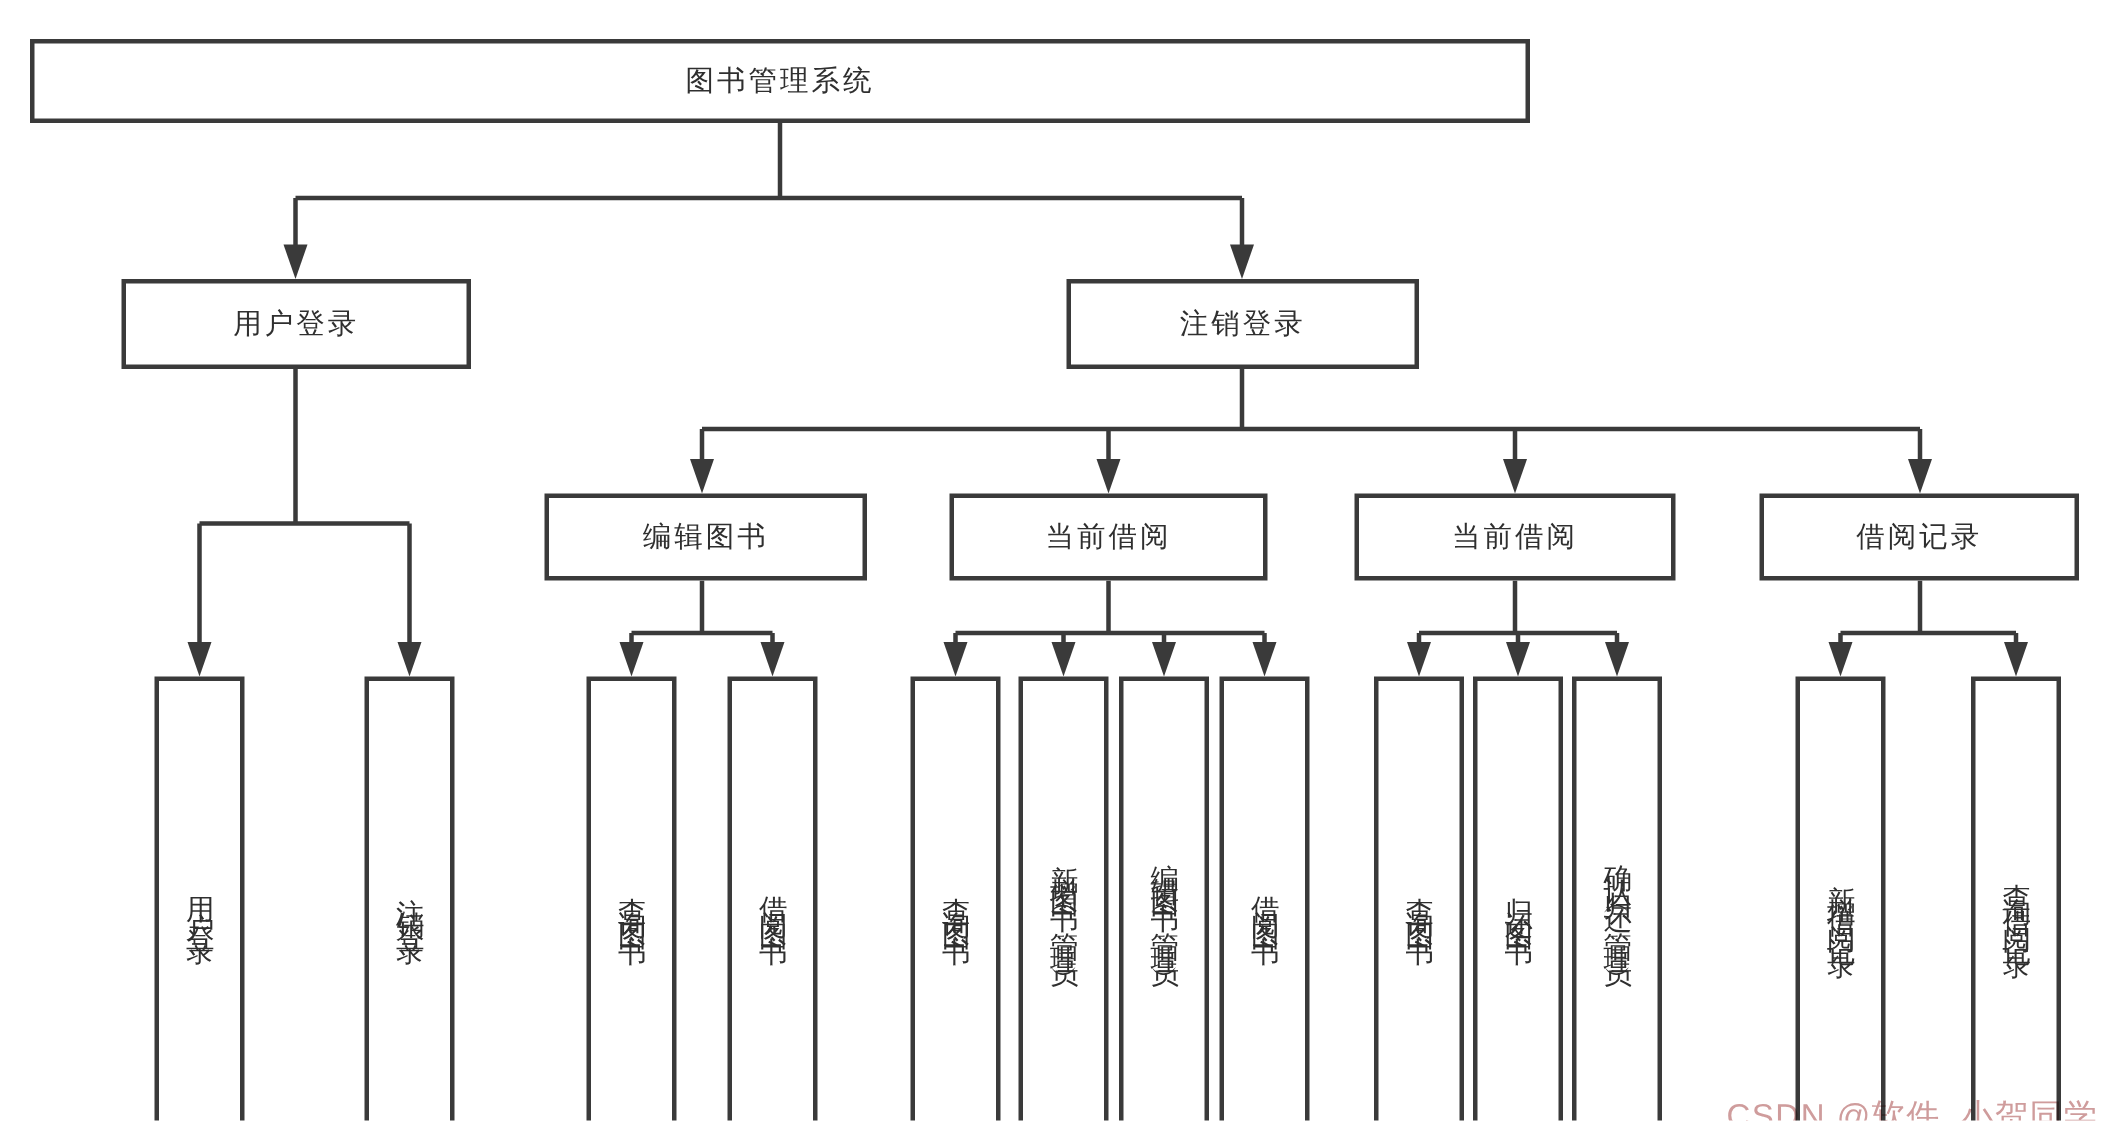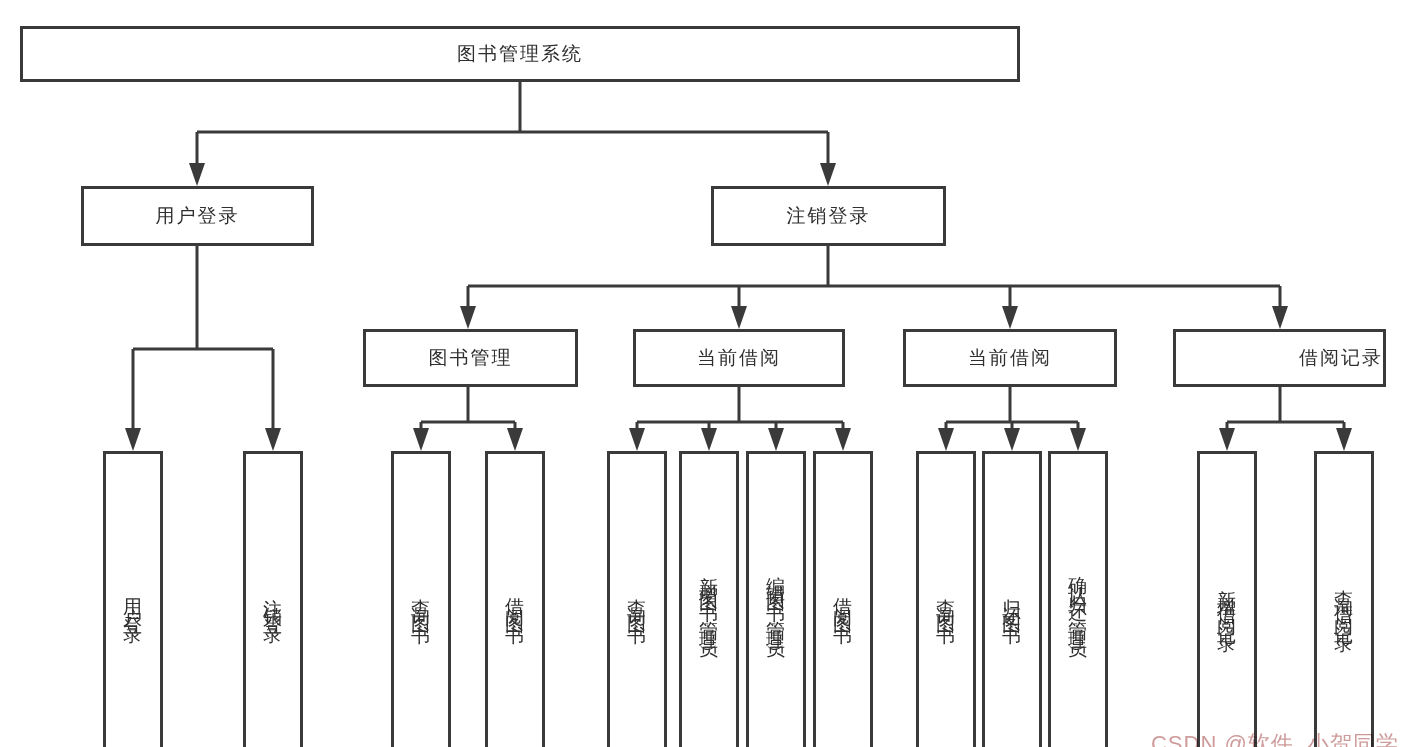--- a/index.html
+++ b/index.html
@@ -102,29 +102,29 @@
   </div>
 
   <div class="node hnode" style="left:81px; top:172px; width:233px; height:60px;">
     <span>用户登录</span>
   </div>
   <div class="node hnode" style="left:711px; top:172px; width:235px; height:60px;">
     <span>注销登录</span>
   </div>
 
   <div class="node hnode" style="left:363px; top:315px; width:215px; height:58px;">
-    <span>图书管理</span>
+    <span>编辑图书</span>
   </div>
   <div class="node hnode" style="left:633px; top:315px; width:212px; height:58px;">
     <span>当前借阅</span>
   </div>
   <div class="node hnode" style="left:903px; top:315px; width:214px; height:58px;justify-content:center;">
     <span>当前借阅</span>
   </div>
-  <div class="node hnode" style="left:1173px; top:315px; width:213px; height:58px;justify-content:flex-end;">
+  <div class="node hnode" style="left:1173px; top:315px; width:213px; height:58px;">
     <span>借阅记录</span>
   </div>
 
   <div class="node vnode" style="left:103px;">
     <span class="vtext">用户登录</span>
   </div>
   <div class="node vnode" style="left:243px;">
     <span class="vtext">注销登录</span>
   </div>
 

